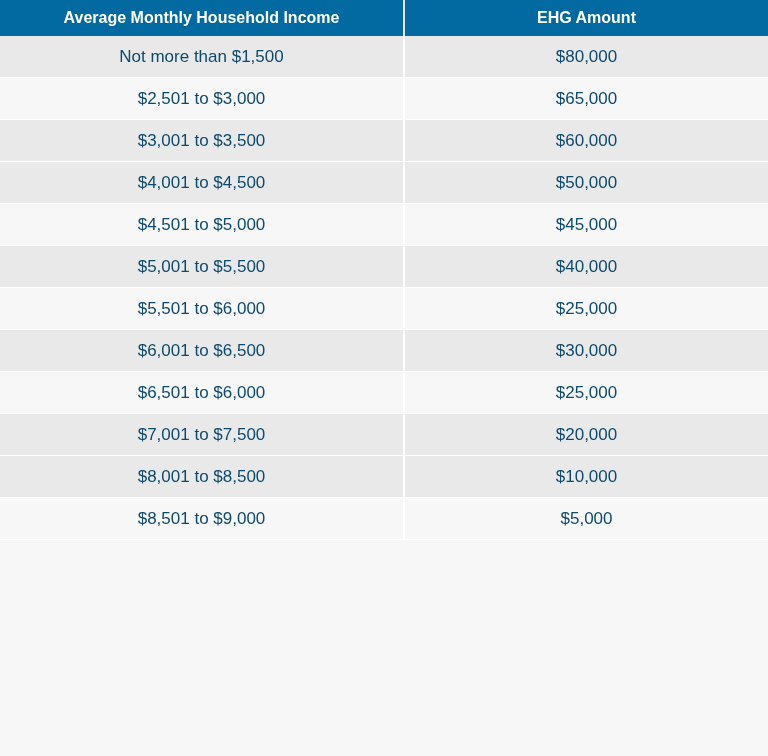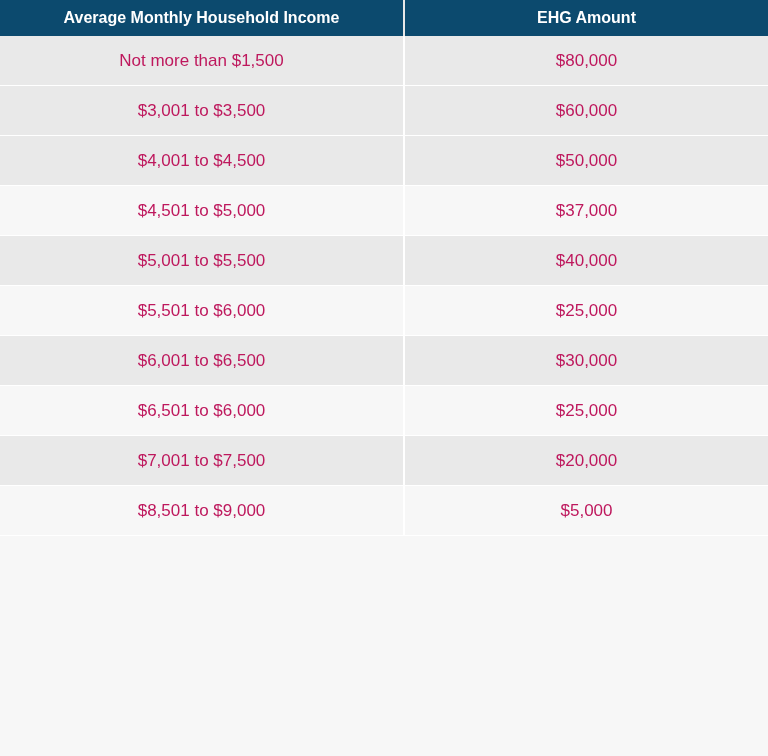--- a/index.html
+++ b/index.html
@@ -1,22 +1,22 @@
 <!DOCTYPE html>
 <html><head>
   <meta charset="utf-8">
   <style>
     html, body { margin:0; padding:0; background:#f7f7f7; }
     body { width:768px; height:756px; overflow:hidden; font-family:"Liberation Sans", sans-serif; }
     table { border-collapse:collapse; width:768px; table-layout:fixed; }
     col.c1 { width:404px; }
     col.c2 { width:364px; }
-    th { background:#0c4a6e; color:#ffffff; font-weight:bold; font-size:16px; height:36px; padding:0; text-align:center; }
+    th { background:#0369a1; color:#ffffff; font-weight:bold; font-size:16px; height:36px; padding:0; text-align:center; }
     th.left { border-right:2px solid #e8e8e8; }
-    td { height:49px; padding:0; text-align:center; font-size:17px; color:#be185d; border-bottom:1px solid #ffffff; }
+    td { height:41px; padding:0; text-align:center; font-size:17px; color:#0c4a6e; border-bottom:1px solid #ffffff; }
     td.left { border-right:2px solid #ffffff; }
     tr.odd td { background:#e9e9e9; }
     tr.even td { background:#f7f7f7; }
   </style>
 </head>
 <body>
 
 <table>
   <colgroup>
       <col class="c1">
@@ -26,31 +26,35 @@
     <tr>
       <th class="left">Average Monthly Household Income</th>
       <th>EHG Amount</th>
     </tr>
   </thead>
   <tbody id="tbody">
       <tr class="odd">
         <td class="left">Not more than $1,500</td>
         <td>$80,000</td>
       </tr>
+      <tr class="even">
+        <td class="left">$2,501 to $3,000</td>
+        <td>$65,000</td>
+      </tr>
       <tr class="odd">
         <td class="left">$3,001 to $3,500</td>
         <td>$60,000</td>
       </tr>
       <tr class="odd">
         <td class="left">$4,001 to $4,500</td>
         <td>$50,000</td>
       </tr>
       <tr class="even">
         <td class="left">$4,501 to $5,000</td>
-        <td>$37,000</td>
+        <td>$45,000</td>
       </tr>
       <tr class="odd">
         <td class="left">$5,001 to $5,500</td>
         <td>$40,000</td>
       </tr>
       <tr class="even">
         <td class="left">$5,501 to $6,000</td>
         <td>$25,000</td>
       </tr>
       <tr class="odd">
@@ -58,18 +62,22 @@
         <td>$30,000</td>
       </tr>
       <tr class="even">
         <td class="left">$6,501 to $6,000</td>
         <td>$25,000</td>
       </tr>
       <tr class="odd">
         <td class="left">$7,001 to $7,500</td>
         <td>$20,000</td>
       </tr>
+      <tr class="odd">
+        <td class="left">$8,001 to $8,500</td>
+        <td>$10,000</td>
+      </tr>
       <tr class="even">
         <td class="left">$8,501 to $9,000</td>
         <td>$5,000</td>
       </tr>
     </tbody>
 </table>
 
 </body></html>

